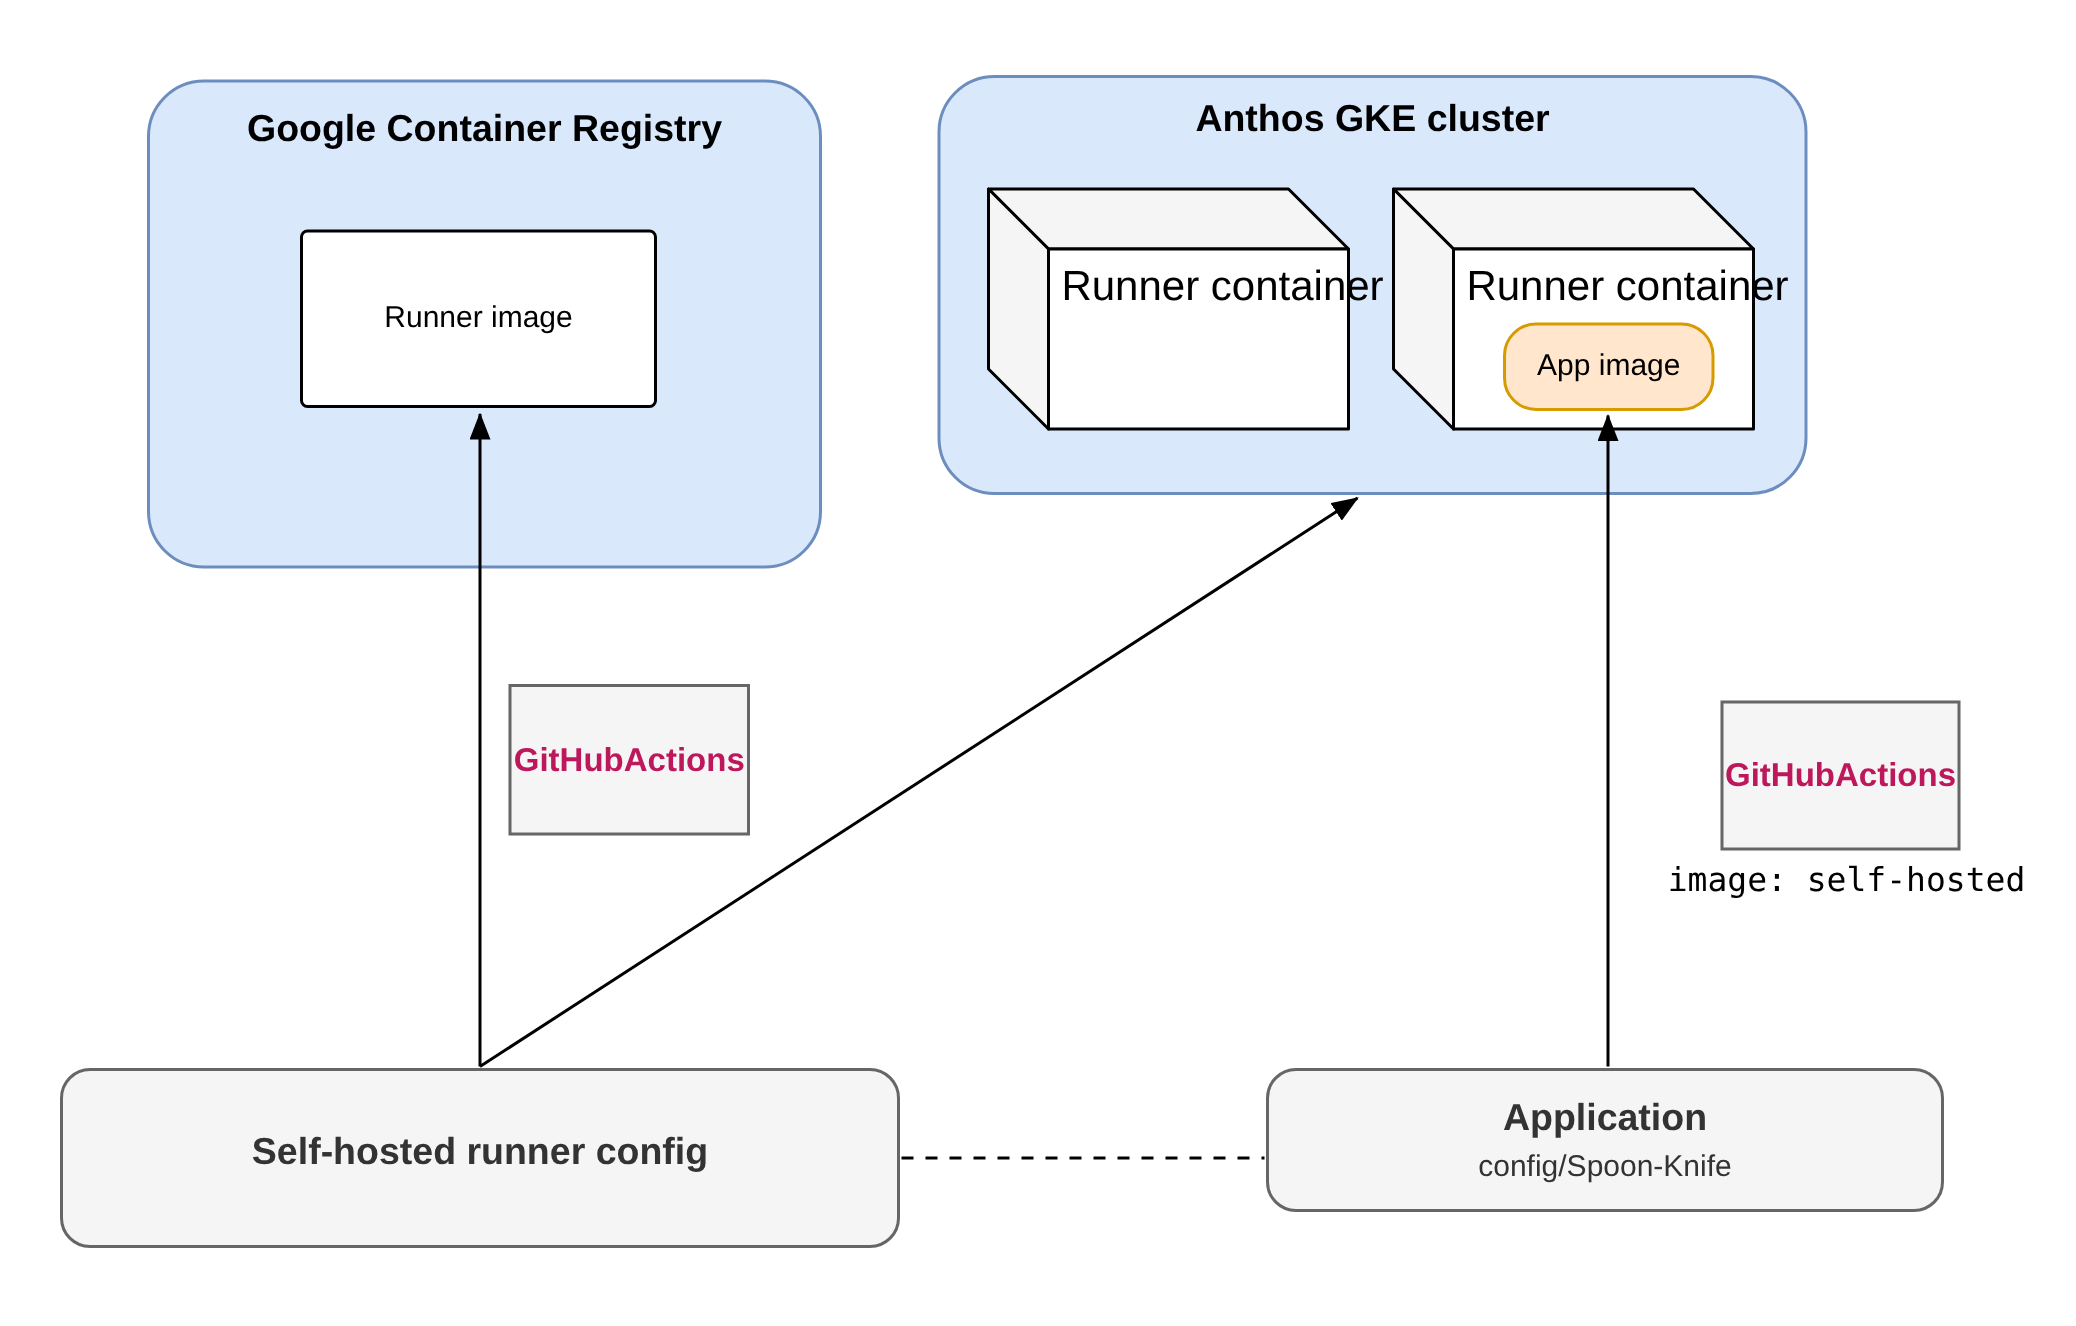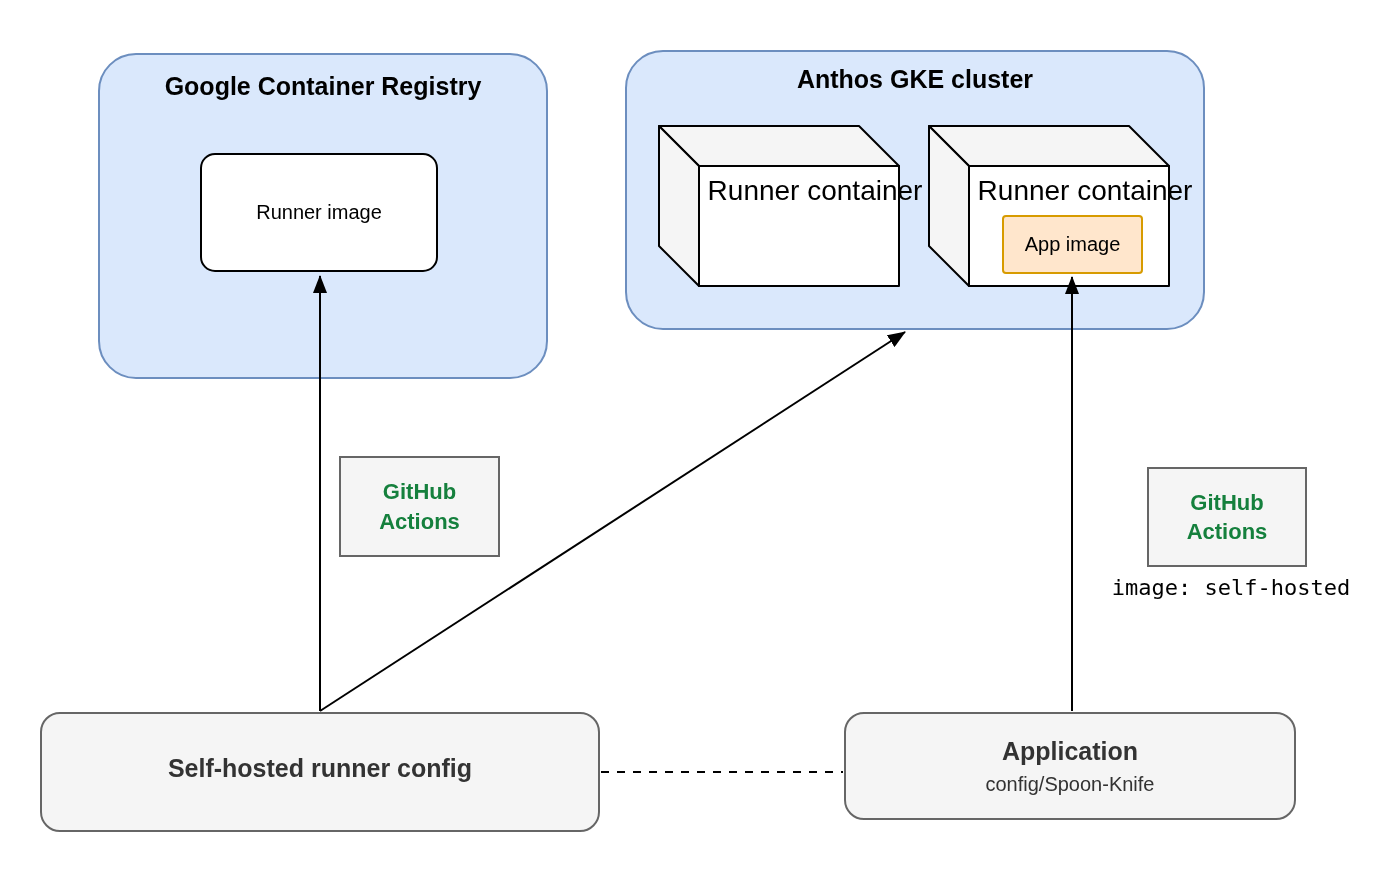--- a/index.html
+++ b/index.html
@@ -20,46 +20,46 @@
   .box-title{
     font-weight:700;
     font-size:25px;
     color:#000000;
     text-align:center;
     width:100%;
   }
   .white-node{
     background:#ffffff;
     border:2px solid #000000;
-    border-radius:15px;
+    border-radius:5px;
     box-sizing:border-box;
     display:flex;align-items:center;justify-content:center;
     font-size:20px;color:#000000;
   }
   .app-node{
     background:#ffe6cc;
     border:2px solid #d79b00;
-    border-radius:4px;
+    border-radius:22px;
     box-sizing:border-box;
     display:flex;align-items:center;justify-content:center;
     font-size:20px;color:#000000;
   }
   .cube-label{
     position:absolute;
     width:232px;
     text-align:center;
     font-size:28px;
     color:#000000;
   }
   .gray-badge{
     background:#f5f5f5;
     border:2px solid #666666;
     box-sizing:border-box;
-    display:flex;flex-direction:column;align-items:center;justify-content:center;
-    font-weight:700;font-size:22px;line-height:1.32;color:#15803d;
+    display:flex;align-items:center;justify-content:center;
+    font-weight:700;font-size:22px;line-height:1.32;color:#be185d;
     text-align:center;
   }
   .gray-node{
     background:#f5f5f5;
     border:2px solid #666666;
     border-radius:20px;
     box-sizing:border-box;
     display:flex;flex-direction:column;align-items:center;justify-content:center;
     color:#333333;text-align:left;
   }
@@ -129,18 +129,18 @@
     <span>GitHub</span>
     <span>Actions</span>
   </div>
 
   <div class="abs mono-caption" style="left:1100px;top:575px;width:262px;">image: self-hosted</div>
 
   <div class="abs gray-node" style="left:40px;top:712px;width:560px;height:120px;">
     <div class="node-title">Self-hosted runner config</div>
   </div>
 
-  <div class="abs gray-node" style="left:844px;top:712px;width:452px;height:108px;">
+  <div class="abs gray-node" style="left:844px;top:712px;width:452px;height:96px;">
     <div class="node-title">Application</div>
     <div class="node-sub">config/Spoon-Knife</div>
   </div>
 
 </div>
 
 </body></html>

